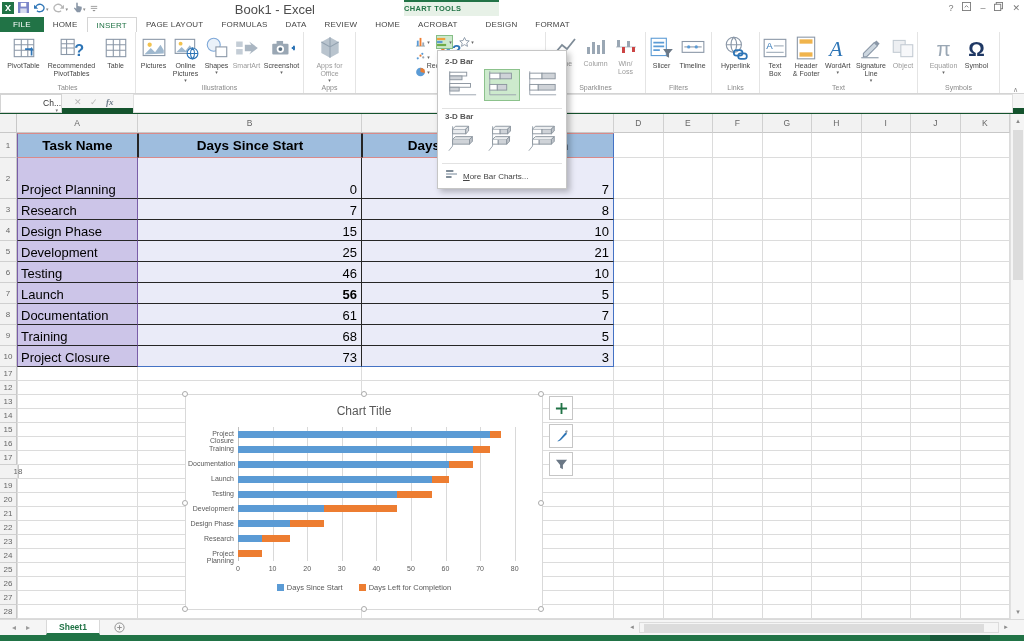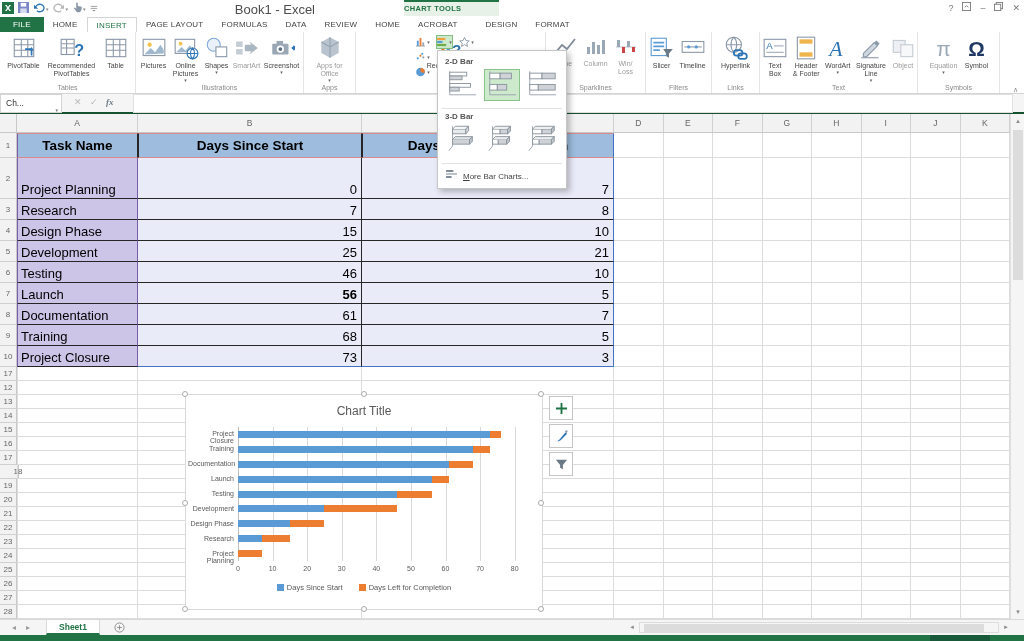--- a/index.html
+++ b/index.html
@@ -44,21 +44,21 @@
   .rbtn .lbl { font-size:7px; line-height:8px; color:#454545; margin-top:1px; }
   .rbtn .lbl.gray { color:#9a9a9a; }
   .caret { font-size:5px; color:#666; line-height:5px; }
   #ribbon-collapse { right:6px; top:86px; font-size:7px; color:#8a8a8a; }
   .minibtn { position:absolute; width:17px; height:14px; display:flex; align-items:center;
              justify-content:center; gap:1px; }
   .minibtn.sel { background:#CDEACD; border:1px solid #86BE86; }
 
   
   #formulabar { left:0; top:94px; width:1024px; height:20px; background:#f5f5f5;
-                border-bottom:2px solid #14532d; }
+                border-bottom:6px solid #14532d;text-align:right; }
   #namebox { left:0; top:0; width:62px; height:19px; background:#fff;
              border:1px solid #d4d4d4; font-size:8.5px; color:#333; line-height:17px;
              padding-left:5px; }
   #namebox .nb-caret { position:absolute; right:3px; top:7px; font-size:5px; color:#777; }
   .fbtn { top:3px; font-size:9px; }
   #fx-field { left:133px; top:0; width:880px; height:19px; background:#fff;
               border:1px solid #e0e0e0; }
 
   
   #grid { left:0; top:114px; width:1010px; height:505px; background:#fff; overflow:hidden; }

